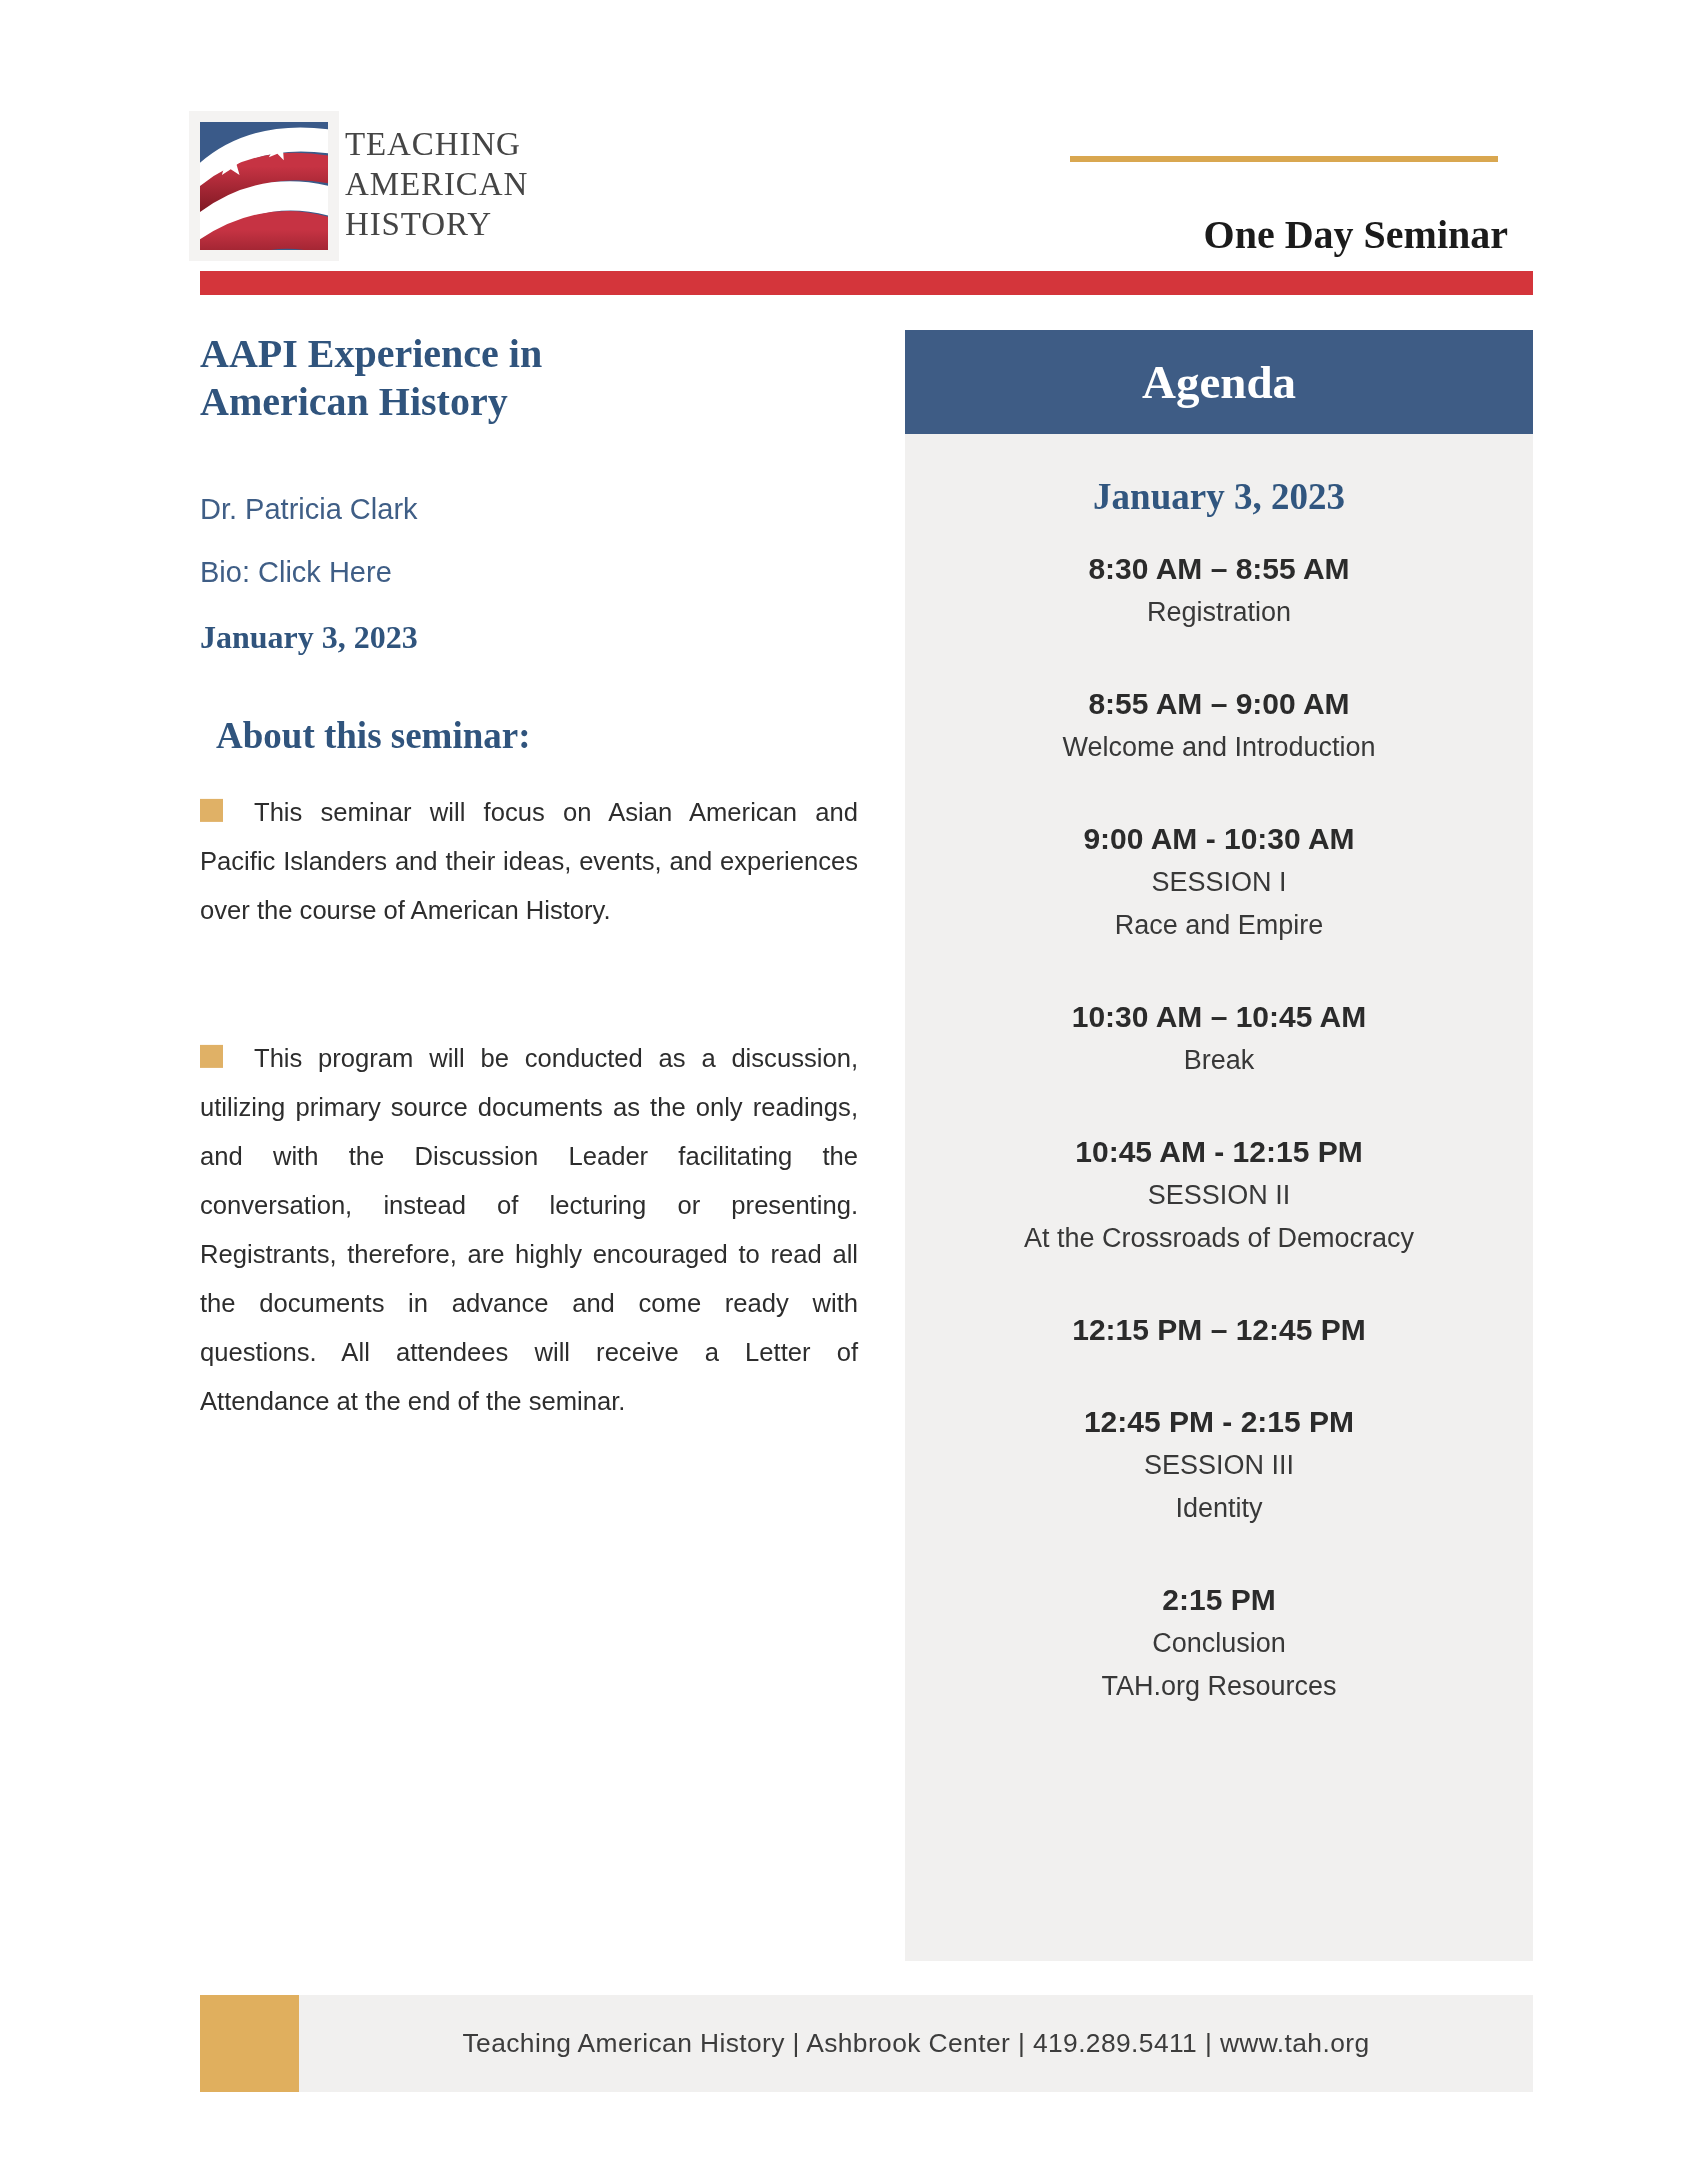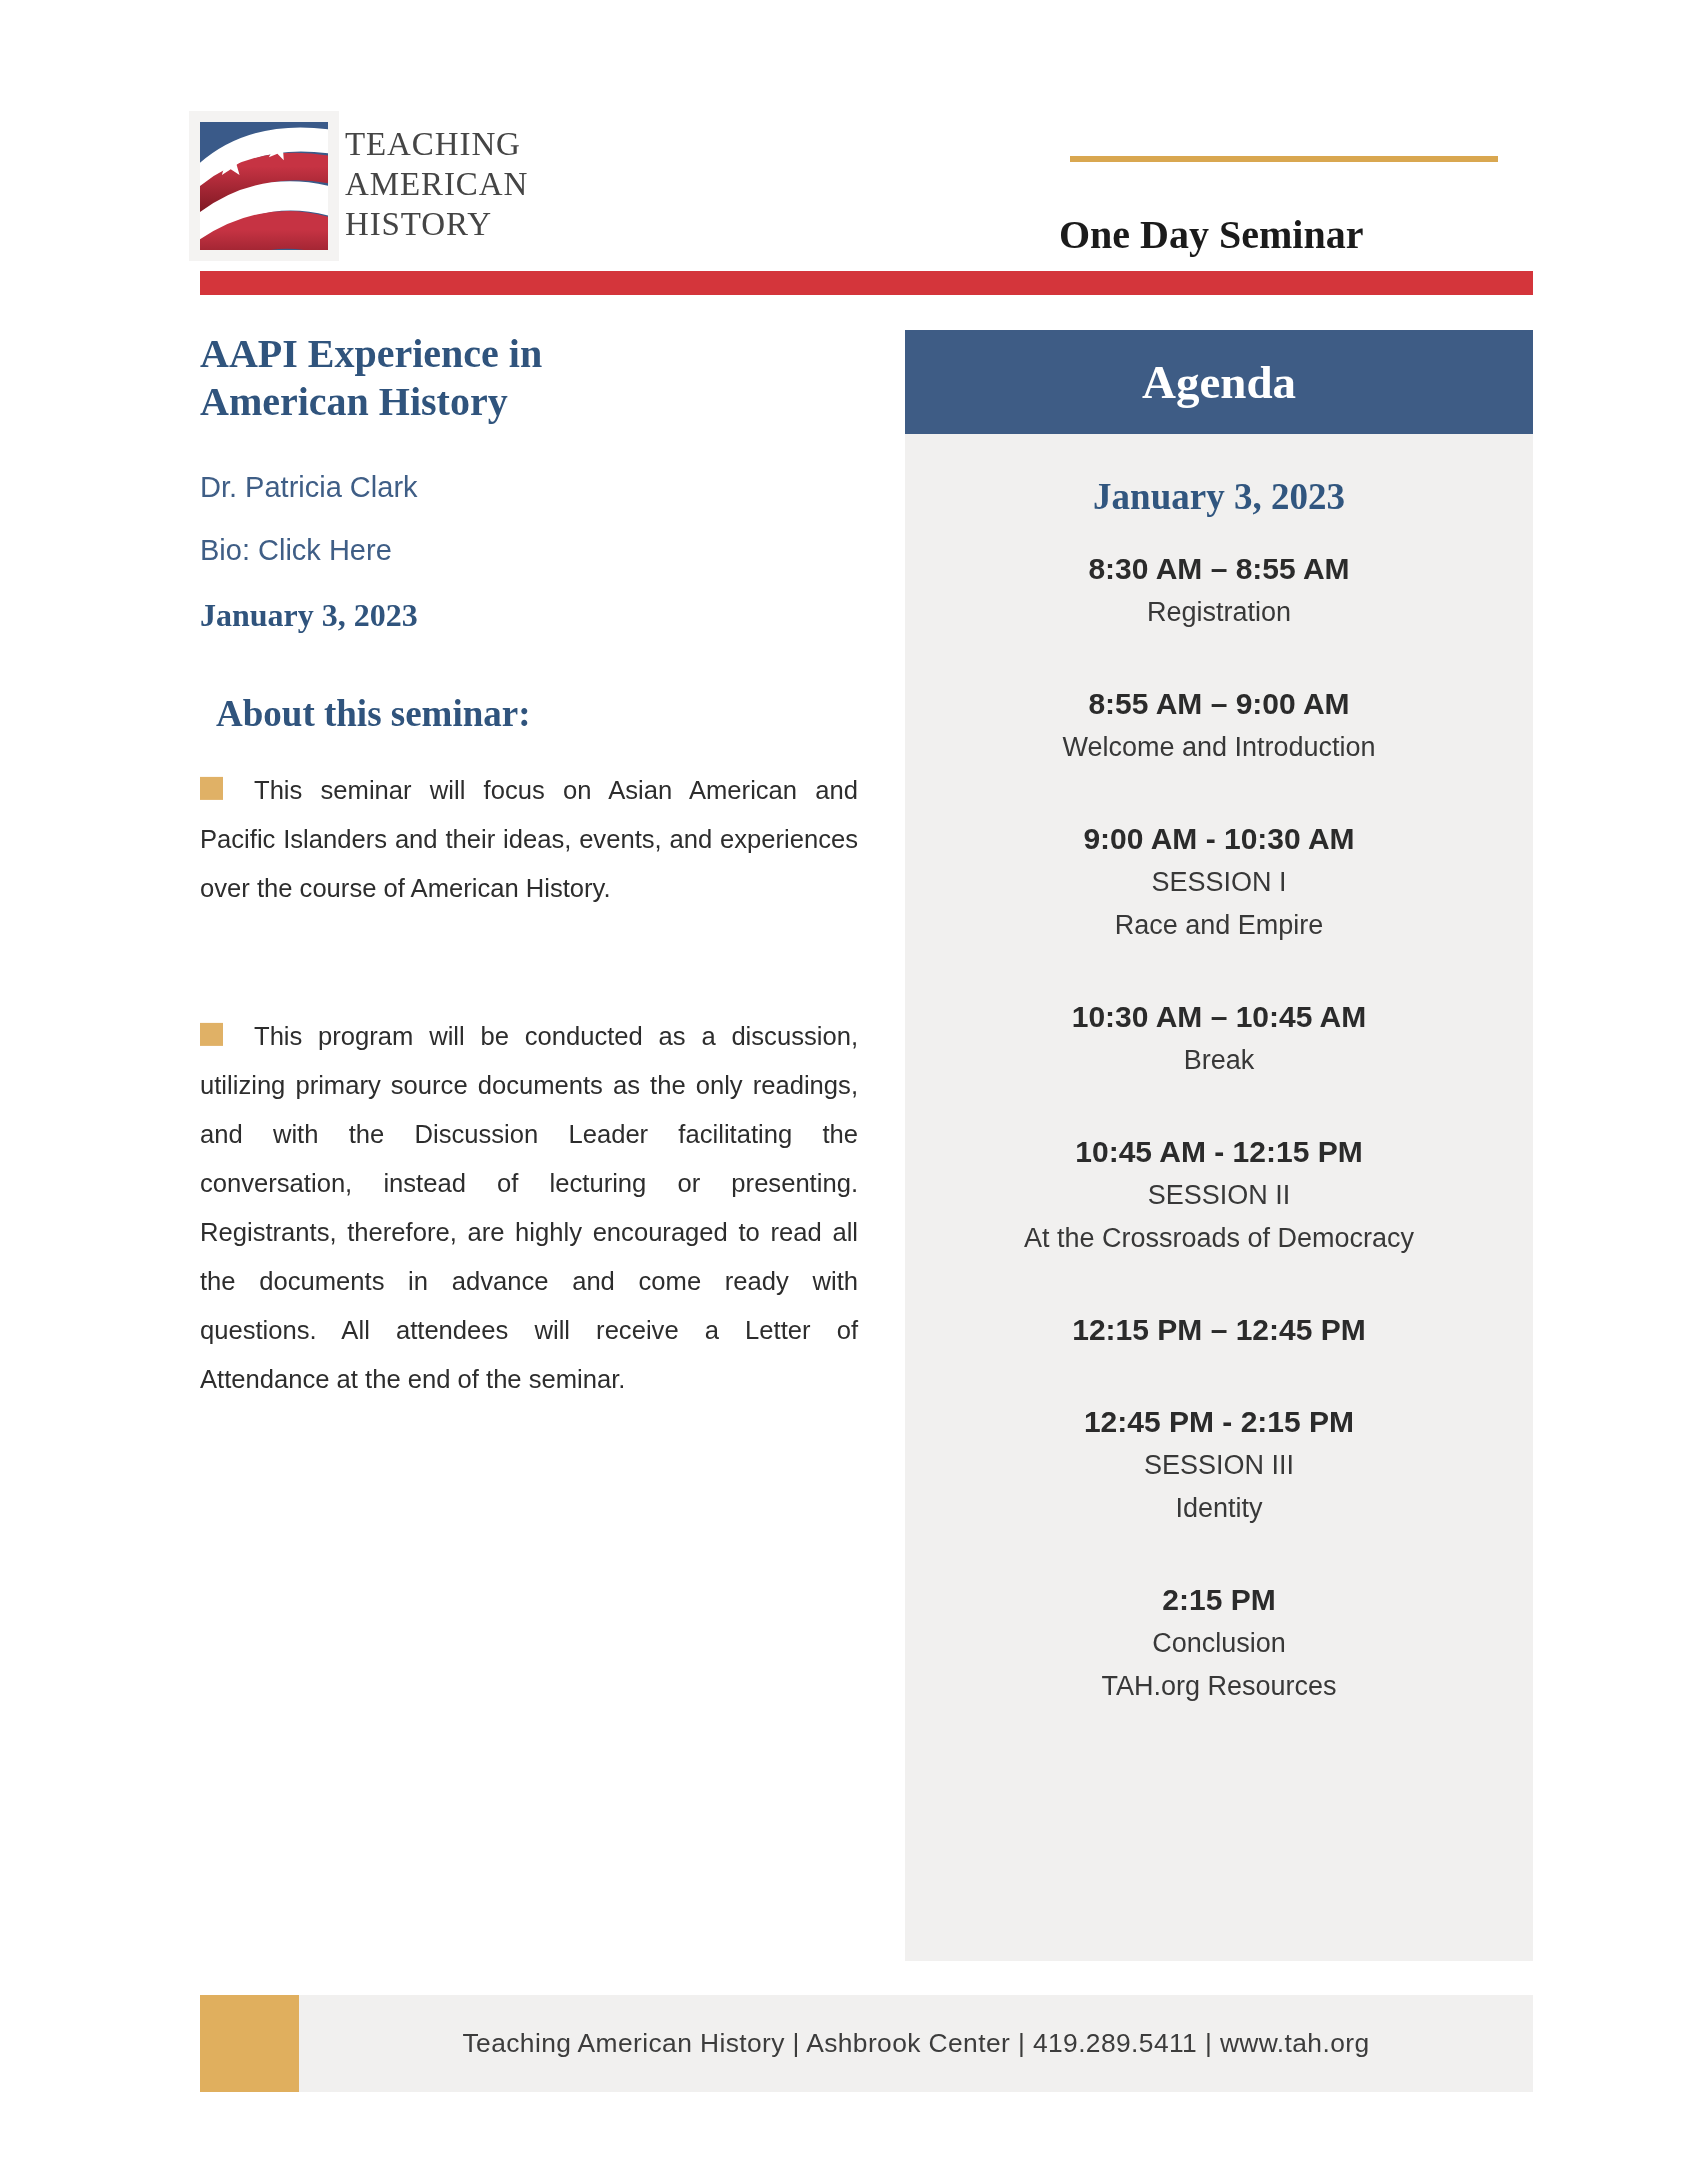--- a/index.html
+++ b/index.html
@@ -15,35 +15,35 @@
     position:absolute;left:189px;top:111px;
     background:#f4f3f2;padding:11px;display:flex;align-items:flex-start;
   }
   .logo-flag{display:block;width:128px;height:128px;}
   .logo-text{
     position:absolute;left:345px;top:124px;
     font-family:"Liberation Serif", serif;
     font-size:33px;line-height:40px;color:#454545;
     letter-spacing:0.9px;white-space:nowrap;
   }
-  .header-right{position:absolute;left:1059px;top:156px;width:449px;text-align:left;}
+  .header-right{position:absolute;left:1059px;top:156px;width:449px;text-align:right;}
   .gold-line{height:6px;width:428px;margin:0 auto 49px auto;background:var(--accent_gold,#D9A750);}
   .seminar-title{
     font-family:"Liberation Serif", serif;font-weight:bold;
     font-size:40px;color:#1b1b1b;white-space:nowrap;
   }
   .red-bar{position:absolute;left:200px;top:271px;width:1333px;height:24px;background:var(--brand_red,#D4353B);}
   
   .left-col{position:absolute;left:200px;top:330px;width:658px;}
   .doc-title{
     margin:0;text-align:left;
     font-family:"Liberation Serif", serif;font-weight:bold;
     font-size:40px;line-height:48px;color:var(--heading_blue,#30547D);
   }
-  .presenter{margin-top:43px;font-size:29px;line-height:37px;color:#3f5e86;}
+  .presenter{margin-top:65px;font-size:29px;line-height:37px;color:#3f5e86;}
   .bio-line{margin-top:26.4px;font-size:29px;line-height:37px;color:#3f5e86;cursor:pointer;}
   .date-left{
     margin-top:25.6px;font-family:"Liberation Serif", serif;font-weight:bold;
     font-size:32px;line-height:41px;color:var(--heading_blue,#30547D);
   }
   .about{
     margin:55px 0 0 16px;font-family:"Liberation Serif", serif;font-weight:bold;
     font-size:37px;line-height:46px;color:var(--heading_blue,#30547D);
   }
   .bullet-para{

